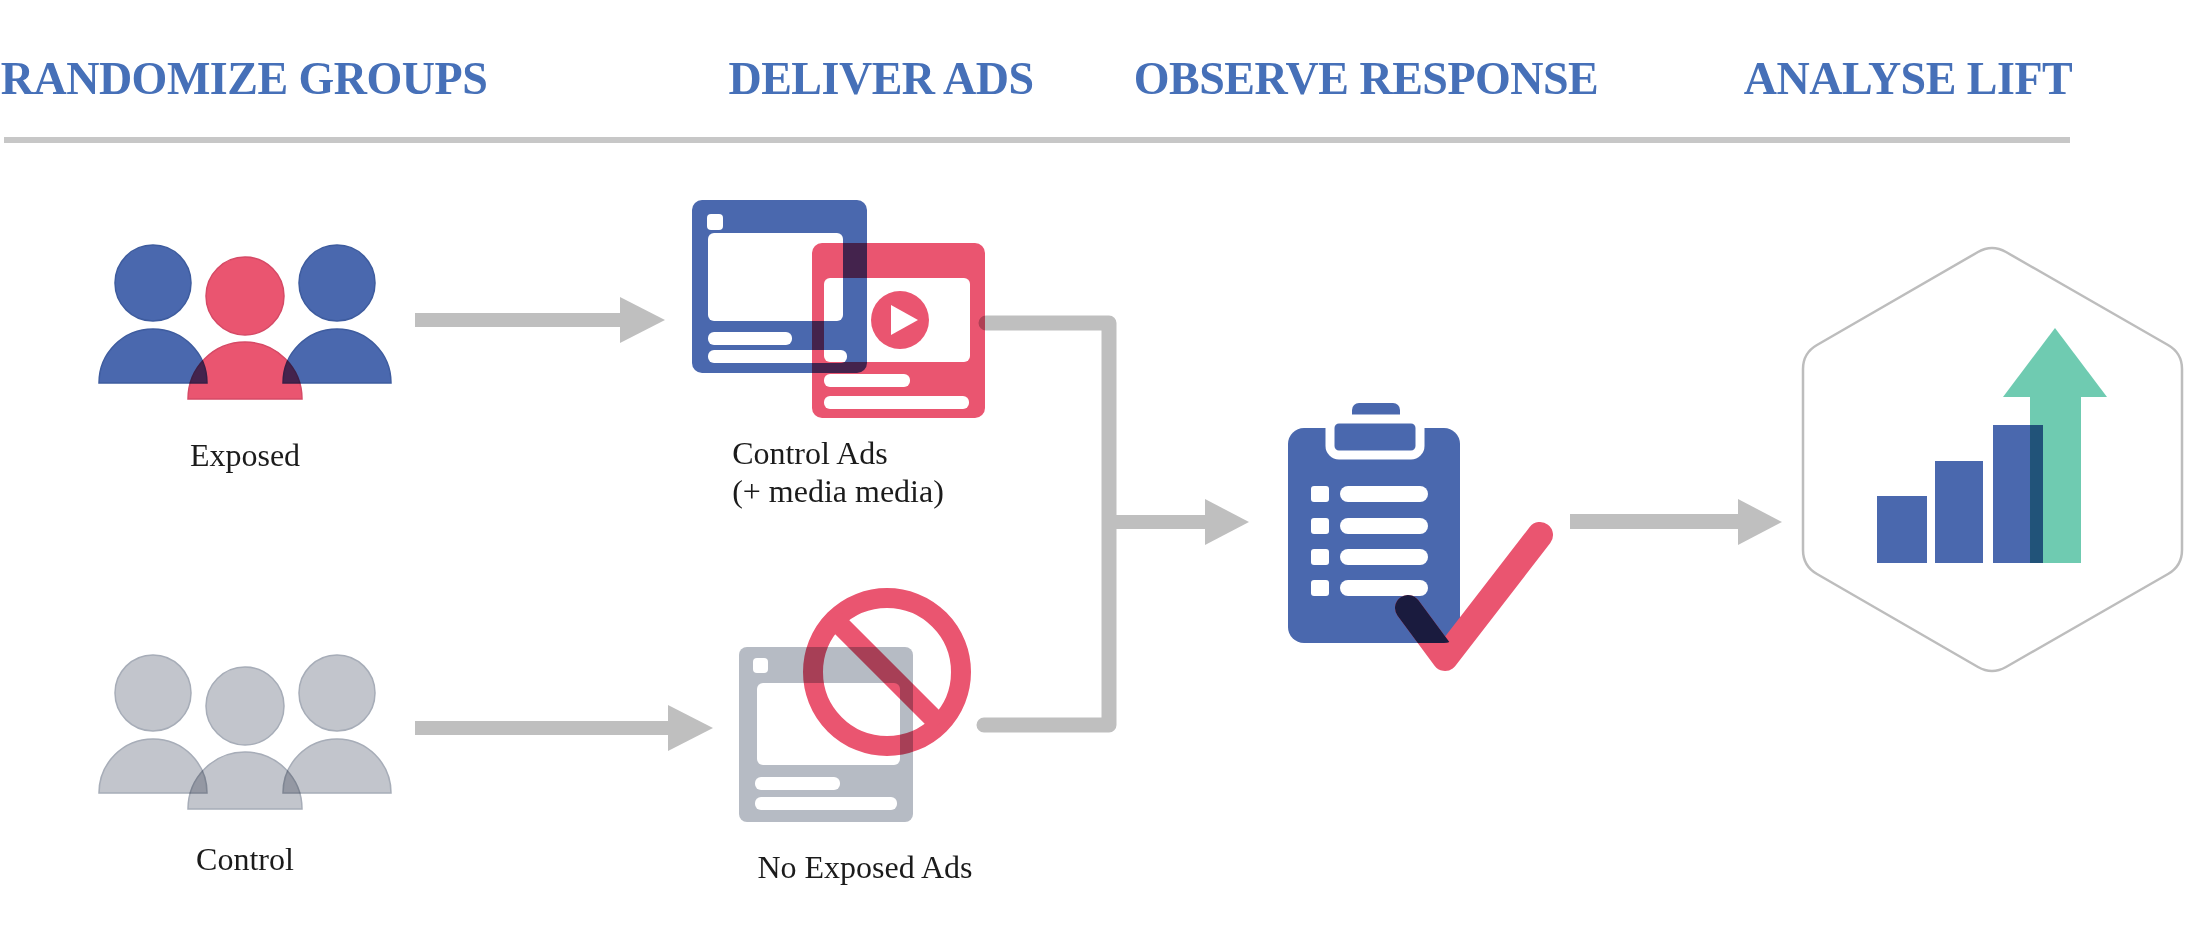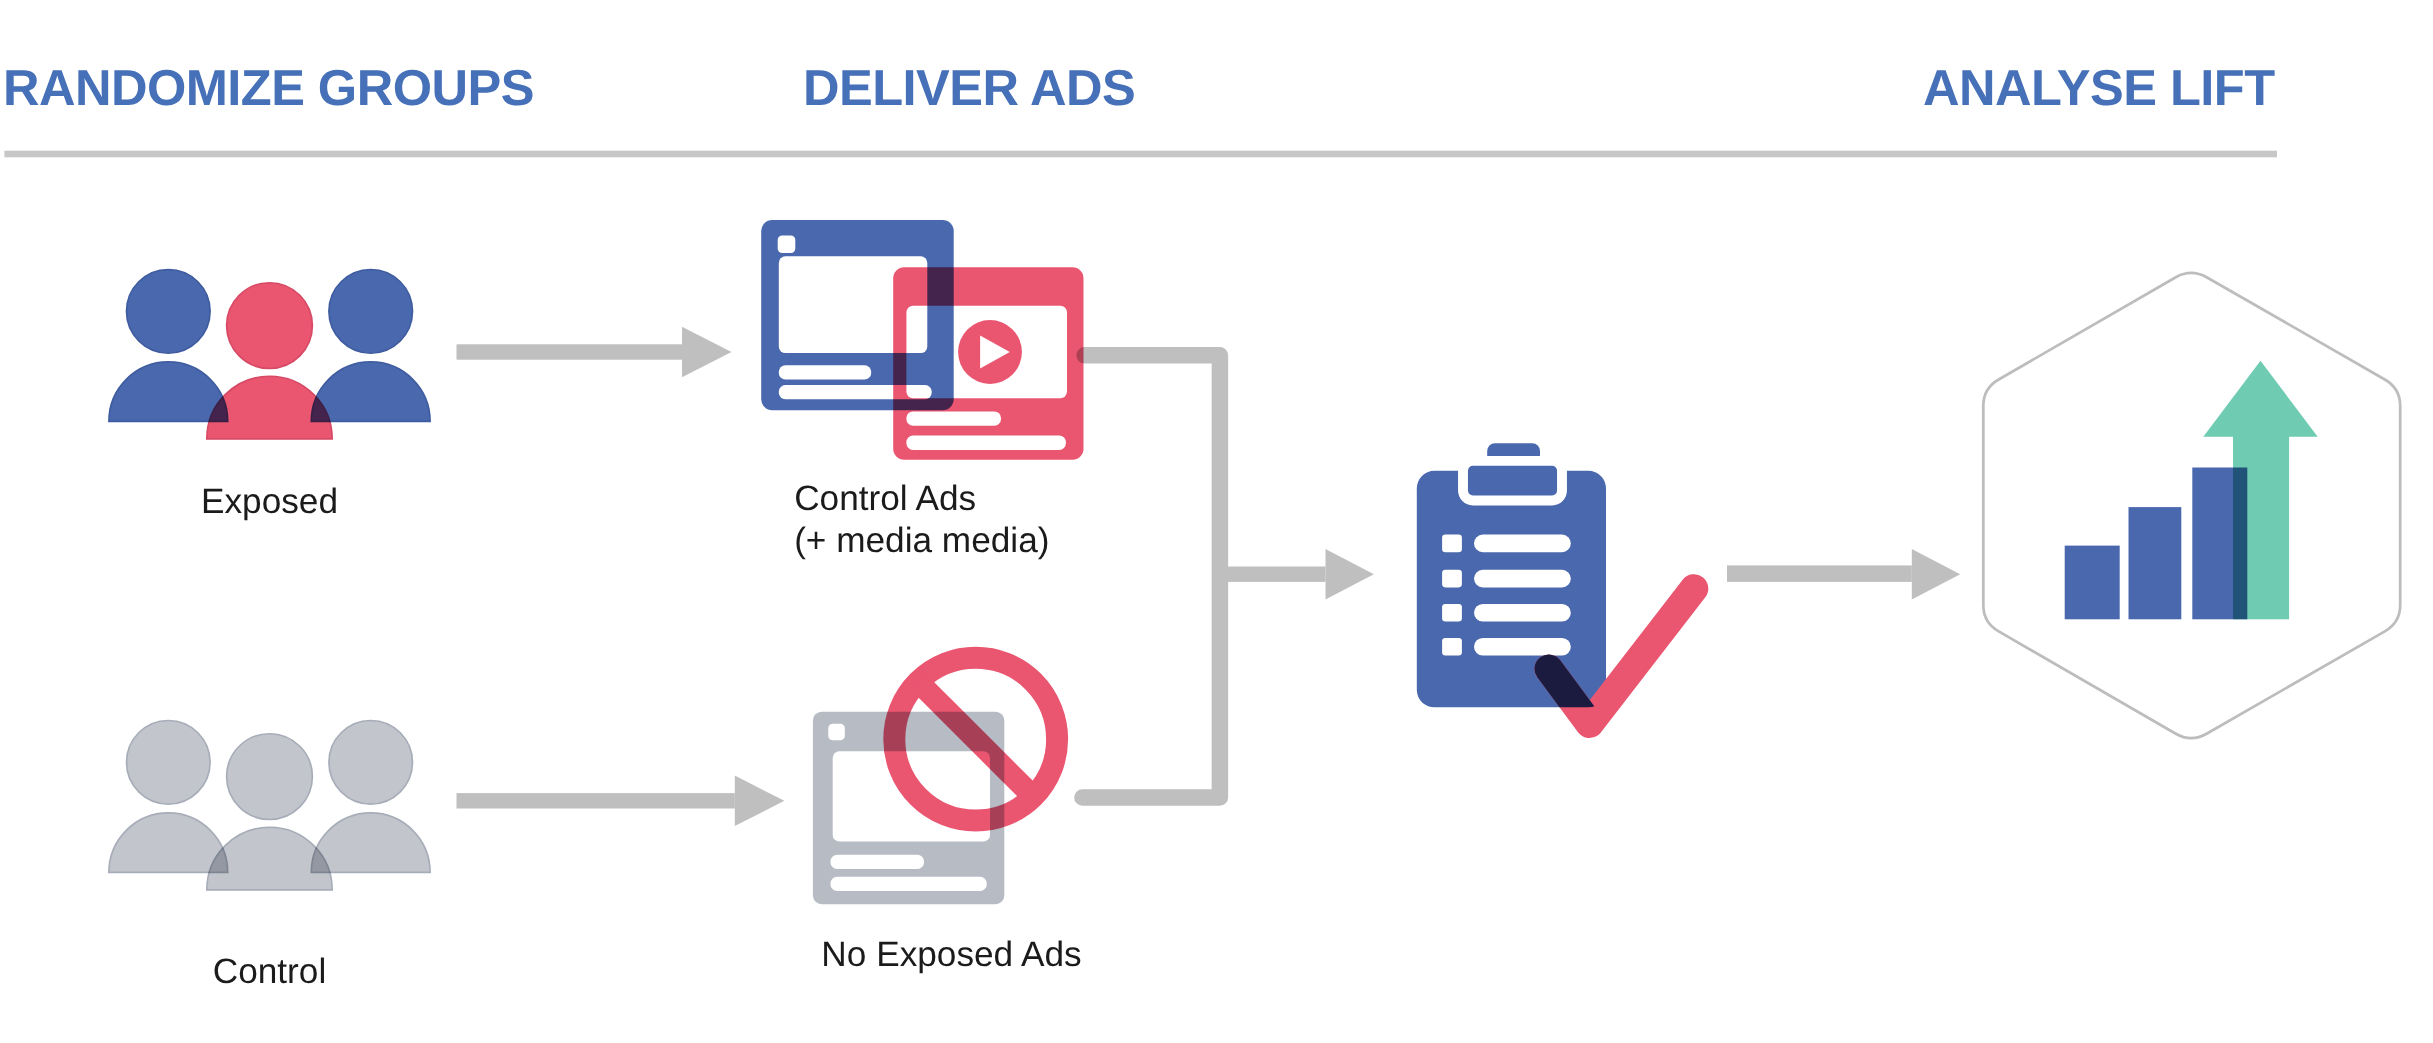--- a/index.html
+++ b/index.html
@@ -1,18 +1,18 @@
 <!DOCTYPE html>
 <html style="--header-text: #4670B8; --facebook-blue: #4A68AE; --rose-red: #EA5570; --neutral-gray: #C2C5CC; --window-gray: #B6BBC4; --arrow-gray: #BFBFBF; --divider-gray: #C7C7C7; --teal-green: #6FCBB1; --check-navy: #1A1B3E; --label-text: #1B1B1B; --hexagon-outline: #BDBDBD; --blue-edge: #3E5C9F; --rose-edge: #D64A66; --gray-edge: #A7ADB8;"><head>
 <meta charset="utf-8">
 <style>
   html,body { margin:0; padding:0; background:#ffffff; }
   .canvas {
     position:relative; width:2212px; height:948px; background:#ffffff;
-    font-family:Liberation Sans, sans-serif; overflow:hidden;
+    font-family:Liberation Serif, serif; overflow:hidden;
   }
   .stage-header {
     position:absolute; top:56px; transform:translateX(-50%);
     font-size:46px; font-weight:700; letter-spacing:-0.5px;
     color:var(--header-text,#4670B8); white-space:nowrap; line-height:46px;
   }
   .divider {
     position:absolute; top:137px; left:4px; width:2066px; height:6px;
     background:var(--divider-gray,#C7C7C7);
   }
@@ -42,20 +42,21 @@
   .s-rose-edge { stroke:var(--rose-edge,#D64A66); }
   .s-gray-edge { stroke:var(--gray-edge,#A7ADB8); }
 </style>
 </head>
 <body>
 
 <div class="canvas">
 
   <div class="stage-header" style="left:244px">RANDOMIZE GROUPS</div>
   <div class="stage-header" style="left:881px">DELIVER ADS</div>
+  <div class="stage-header" style="left:1366px">OBSERVE RESPONSE</div>
   <div class="stage-header" style="left:1908px">ANALYSE LIFT</div>
 
   <div class="divider"></div>
 
   <svg class="icon" style="left:0;top:0" width="2212" height="948" viewBox="0 0 2212 948">
     <g class="f-arrow">
       <rect x="415" y="313" width="205" height="14"></rect>
       <polygon points="620,297 620,343 665,320"></polygon>
     </g>
     <g class="f-arrow">
@@ -116,21 +117,21 @@
       <circle cx="153" cy="693" r="38"></circle>
       <path d="M99,793 A54,54 0 0 1 207,793 Z"></path>
       <circle cx="337" cy="693" r="38"></circle>
       <path d="M283,793 A54,54 0 0 1 391,793 Z"></path>
     </g>
     <g class="f-gray s-gray-edge blend" stroke-width="1.5">
       <circle cx="245" cy="706" r="39"></circle>
       <path d="M188,809 A57,57 0 0 1 302,809 Z"></path>
     </g>
   </svg>
-  <div class="node-label" style="left:245px;top:864px">Control</div>
+  <div class="node-label" style="left:245px;top:840px">Control</div>
 
   <svg class="icon" style="left:735px;top:580px" width="250" height="250" viewBox="735 580 250 250">
     <g>
       <rect class="f-wgray" x="739" y="647" width="174" height="175" rx="8"></rect>
       <rect class="f-white" x="753" y="658" width="15" height="15" rx="4"></rect>
       <rect class="f-white" x="757" y="683" width="143" height="82" rx="6"></rect>
       <rect class="f-white" x="755" y="777" width="85" height="13" rx="6"></rect>
       <rect class="f-white" x="755" y="797" width="142" height="13" rx="6"></rect>
     </g>
     <g class="blend">

